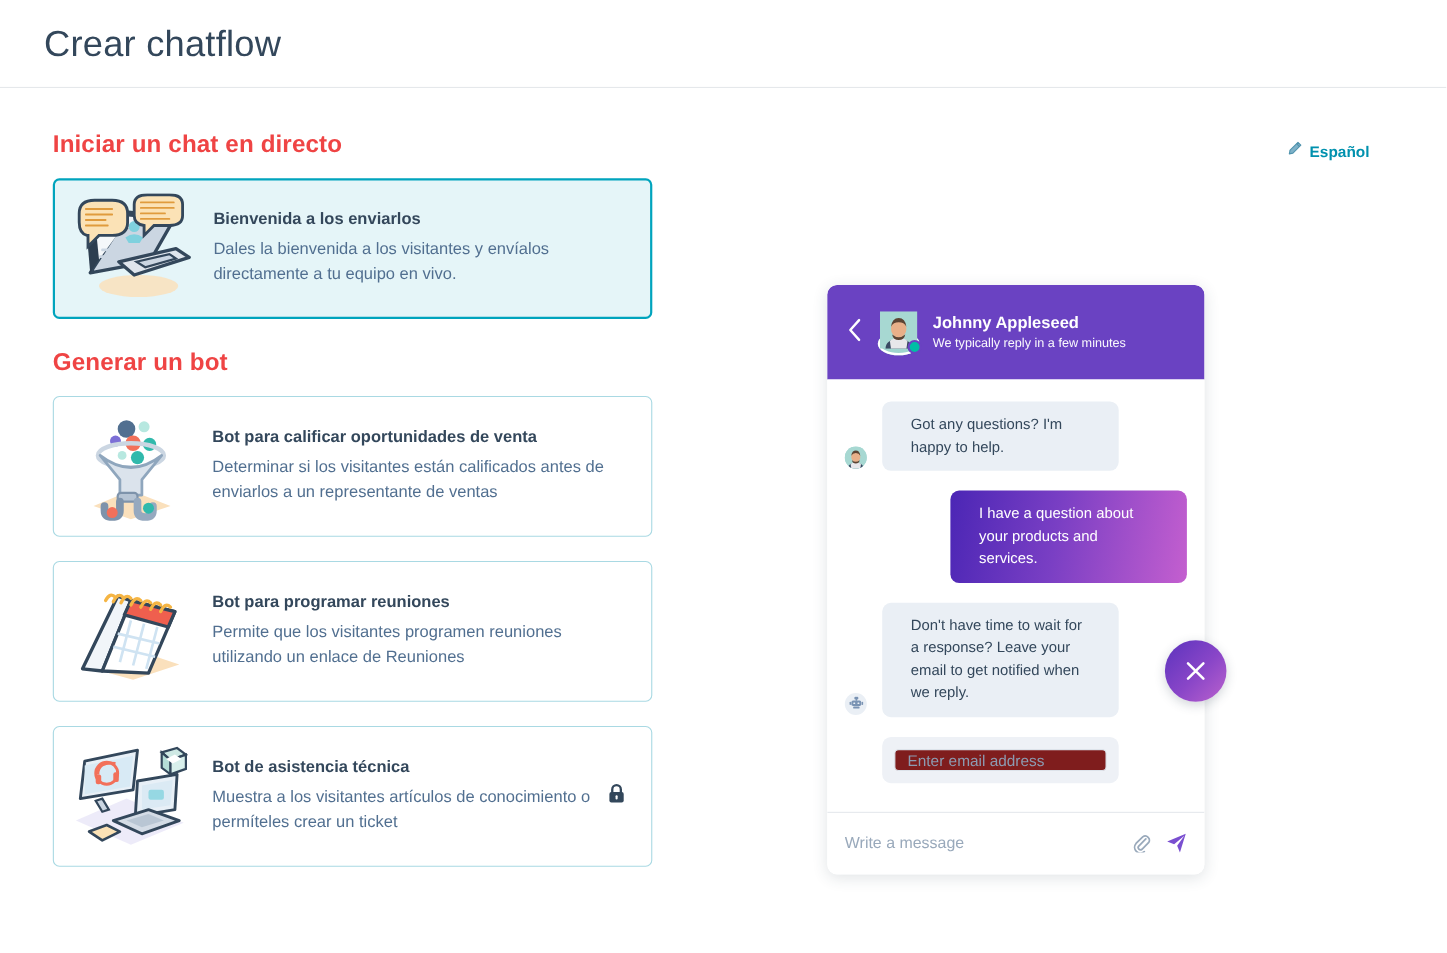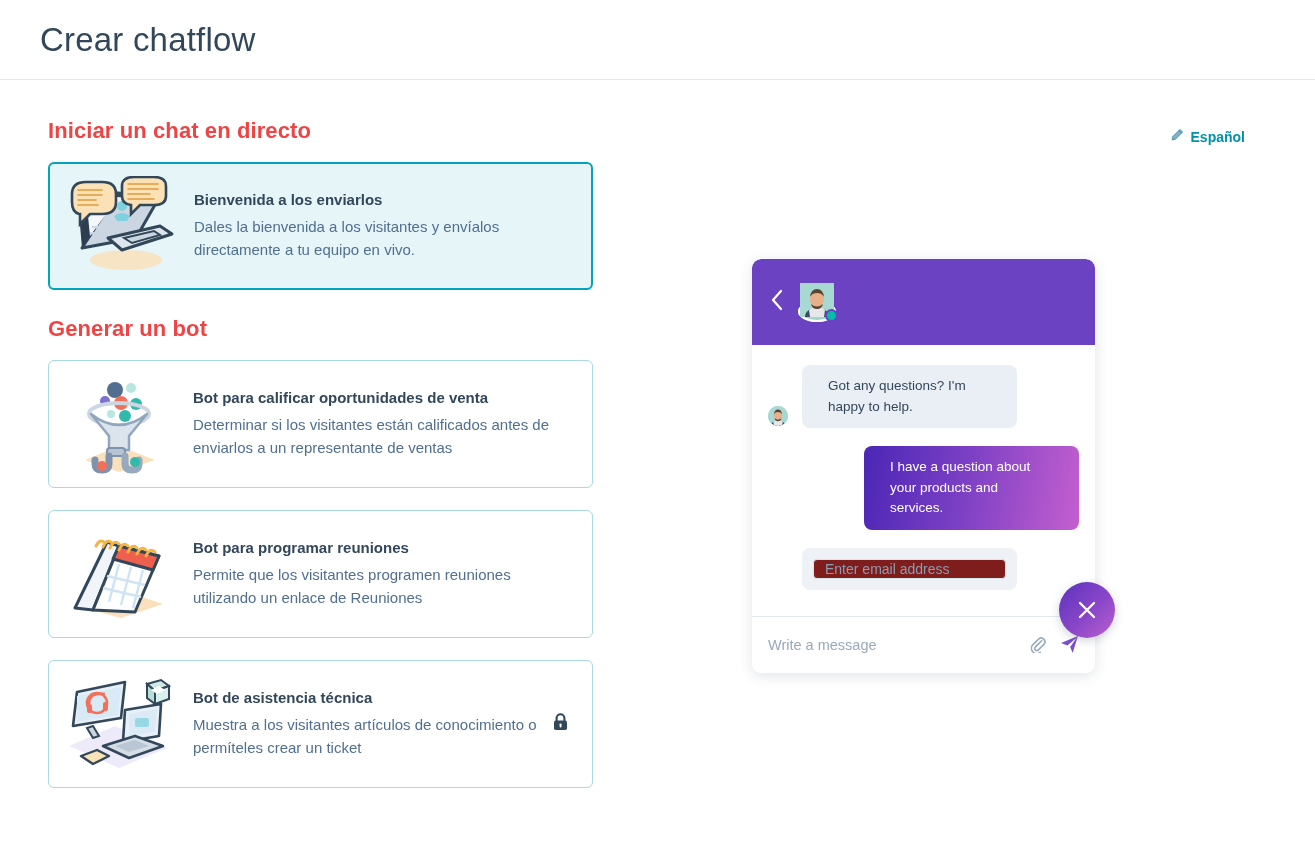--- a/index.html
+++ b/index.html
@@ -339,20 +339,24 @@
                 <rect width="34" height="34" fill="#a7d8d2"></rect>
                 <path d="M17 25 c-8 0 -12 4 -12 9 h24 c0 -5 -4 -9 -12 -9z" fill="#3a4a63"></path>
                 <path d="M9 27 c2 -2 5 -3 8 -3 s6 1 8 3 l-1 7 h-14z" fill="#e7e7ea"></path>
                 <ellipse cx="17" cy="16" rx="7" ry="8" fill="#e8b089"></ellipse>
                 <path d="M10 14 q1 -8 7 -8 t7 8 q-2 -4 -7 -4 t-7 4z" fill="#5c4433"></path>
                 <path d="M11 21 q6 5 12 0 q-1 5 -6 5 t-6 -5z" fill="#5c4433"></path>
               </svg>
             </span>
             <span class="status-dot"></span>
           </span>
+          <span class="header-text">
+            <span class="header-name" style="display:block">Johnny Appleseed</span>
+            <span class="header-sub" style="display:block">We typically reply in a few minutes</span>
+          </span>
         </div>
 
         <div class="chat-body">
 
           <div class="msg-row">
             <span class="msg-avatar">
               <svg width="20" height="20" viewBox="0 0 34 34">
                 <rect width="34" height="34" fill="#a7d8d2"></rect>
                 <path d="M17 25 c-8 0 -12 4 -12 9 h24 c0 -5 -4 -9 -12 -9z" fill="#3a4a63"></path>
                 <path d="M9 27 c2 -2 5 -3 8 -3 s6 1 8 3 l-1 7 h-14z" fill="#e7e7ea"></path>
@@ -361,20 +365,35 @@
                 <path d="M11 21 q6 5 12 0 q-1 5 -6 5 t-6 -5z" fill="#5c4433"></path>
               </svg>
             </span>
             <span class="bubble in">Got any questions? I'm happy to help.</span>
           </div>
 
           <div class="msg-row out">
             <span class="bubble out">I have a question about your products and services.</span>
           </div>
 
+          <div class="msg-row">
+            <span class="msg-avatar bot">
+              <svg width="13" height="13" viewBox="0 0 16 16">
+                <rect x="5.8" y="0.5" width="4.4" height="3" rx="1" fill="#7a93b3"></rect>
+                <rect x="7.3" y="3" width="1.4" height="2" fill="#7a93b3"></rect>
+                <rect x="2.4" y="4.8" width="11.2" height="6" rx="2" fill="#7a93b3"></rect>
+                <rect x="4.6" y="6.9" width="2.1" height="1.8" rx=".6" fill="#eaeff5"></rect>
+                <rect x="9.3" y="6.9" width="2.1" height="1.8" rx=".6" fill="#eaeff5"></rect>
+                <rect x="4.4" y="11.4" width="7.2" height="2.3" rx="1" fill="#7a93b3"></rect>
+                <rect x="0.3" y="6.2" width="1.7" height="3.4" rx=".8" fill="#7a93b3"></rect>
+                <rect x="14" y="6.2" width="1.7" height="3.4" rx=".8" fill="#7a93b3"></rect>
+              </svg>
+            </span>
+            <span class="bubble in">Don't have time to wait for a response? Leave your email to get notified when we reply.</span>
+          </div>
 
           <div class="email-block">
             <div class="email-inner">
               <input class="email-input" type="text" placeholder="Enter email address" style="">
 
             </div>
           </div>
 
         </div>
 

